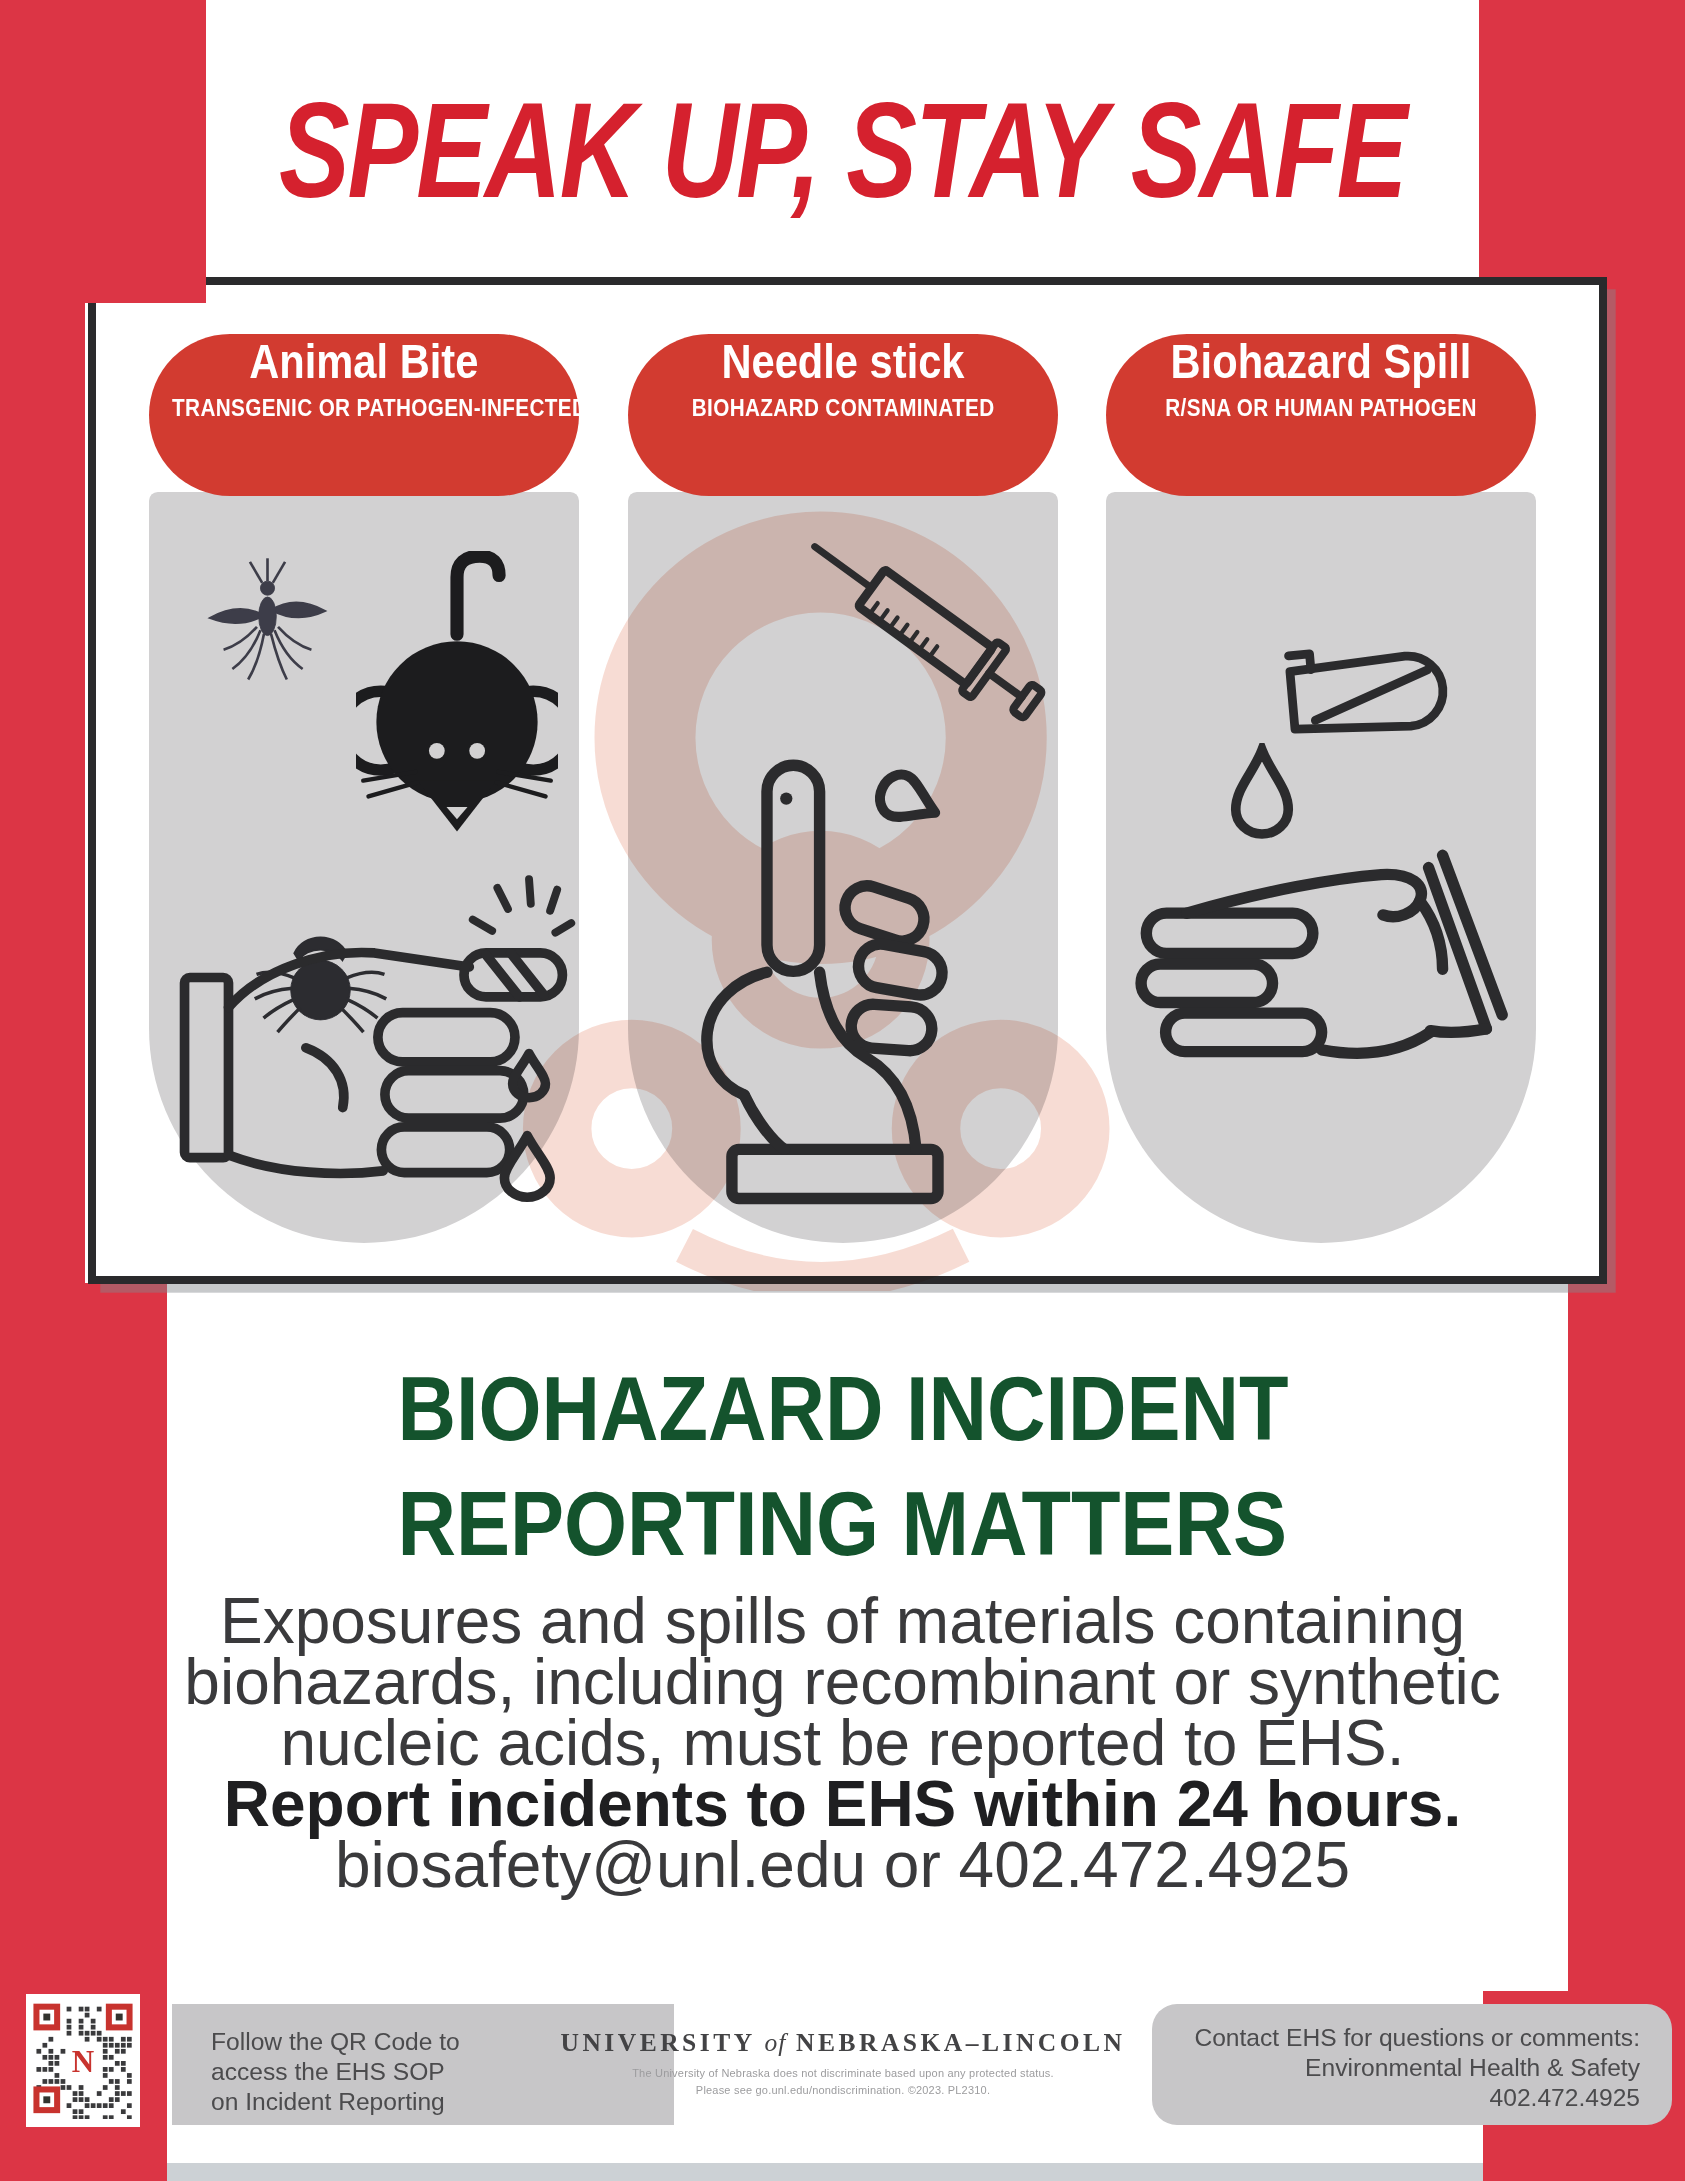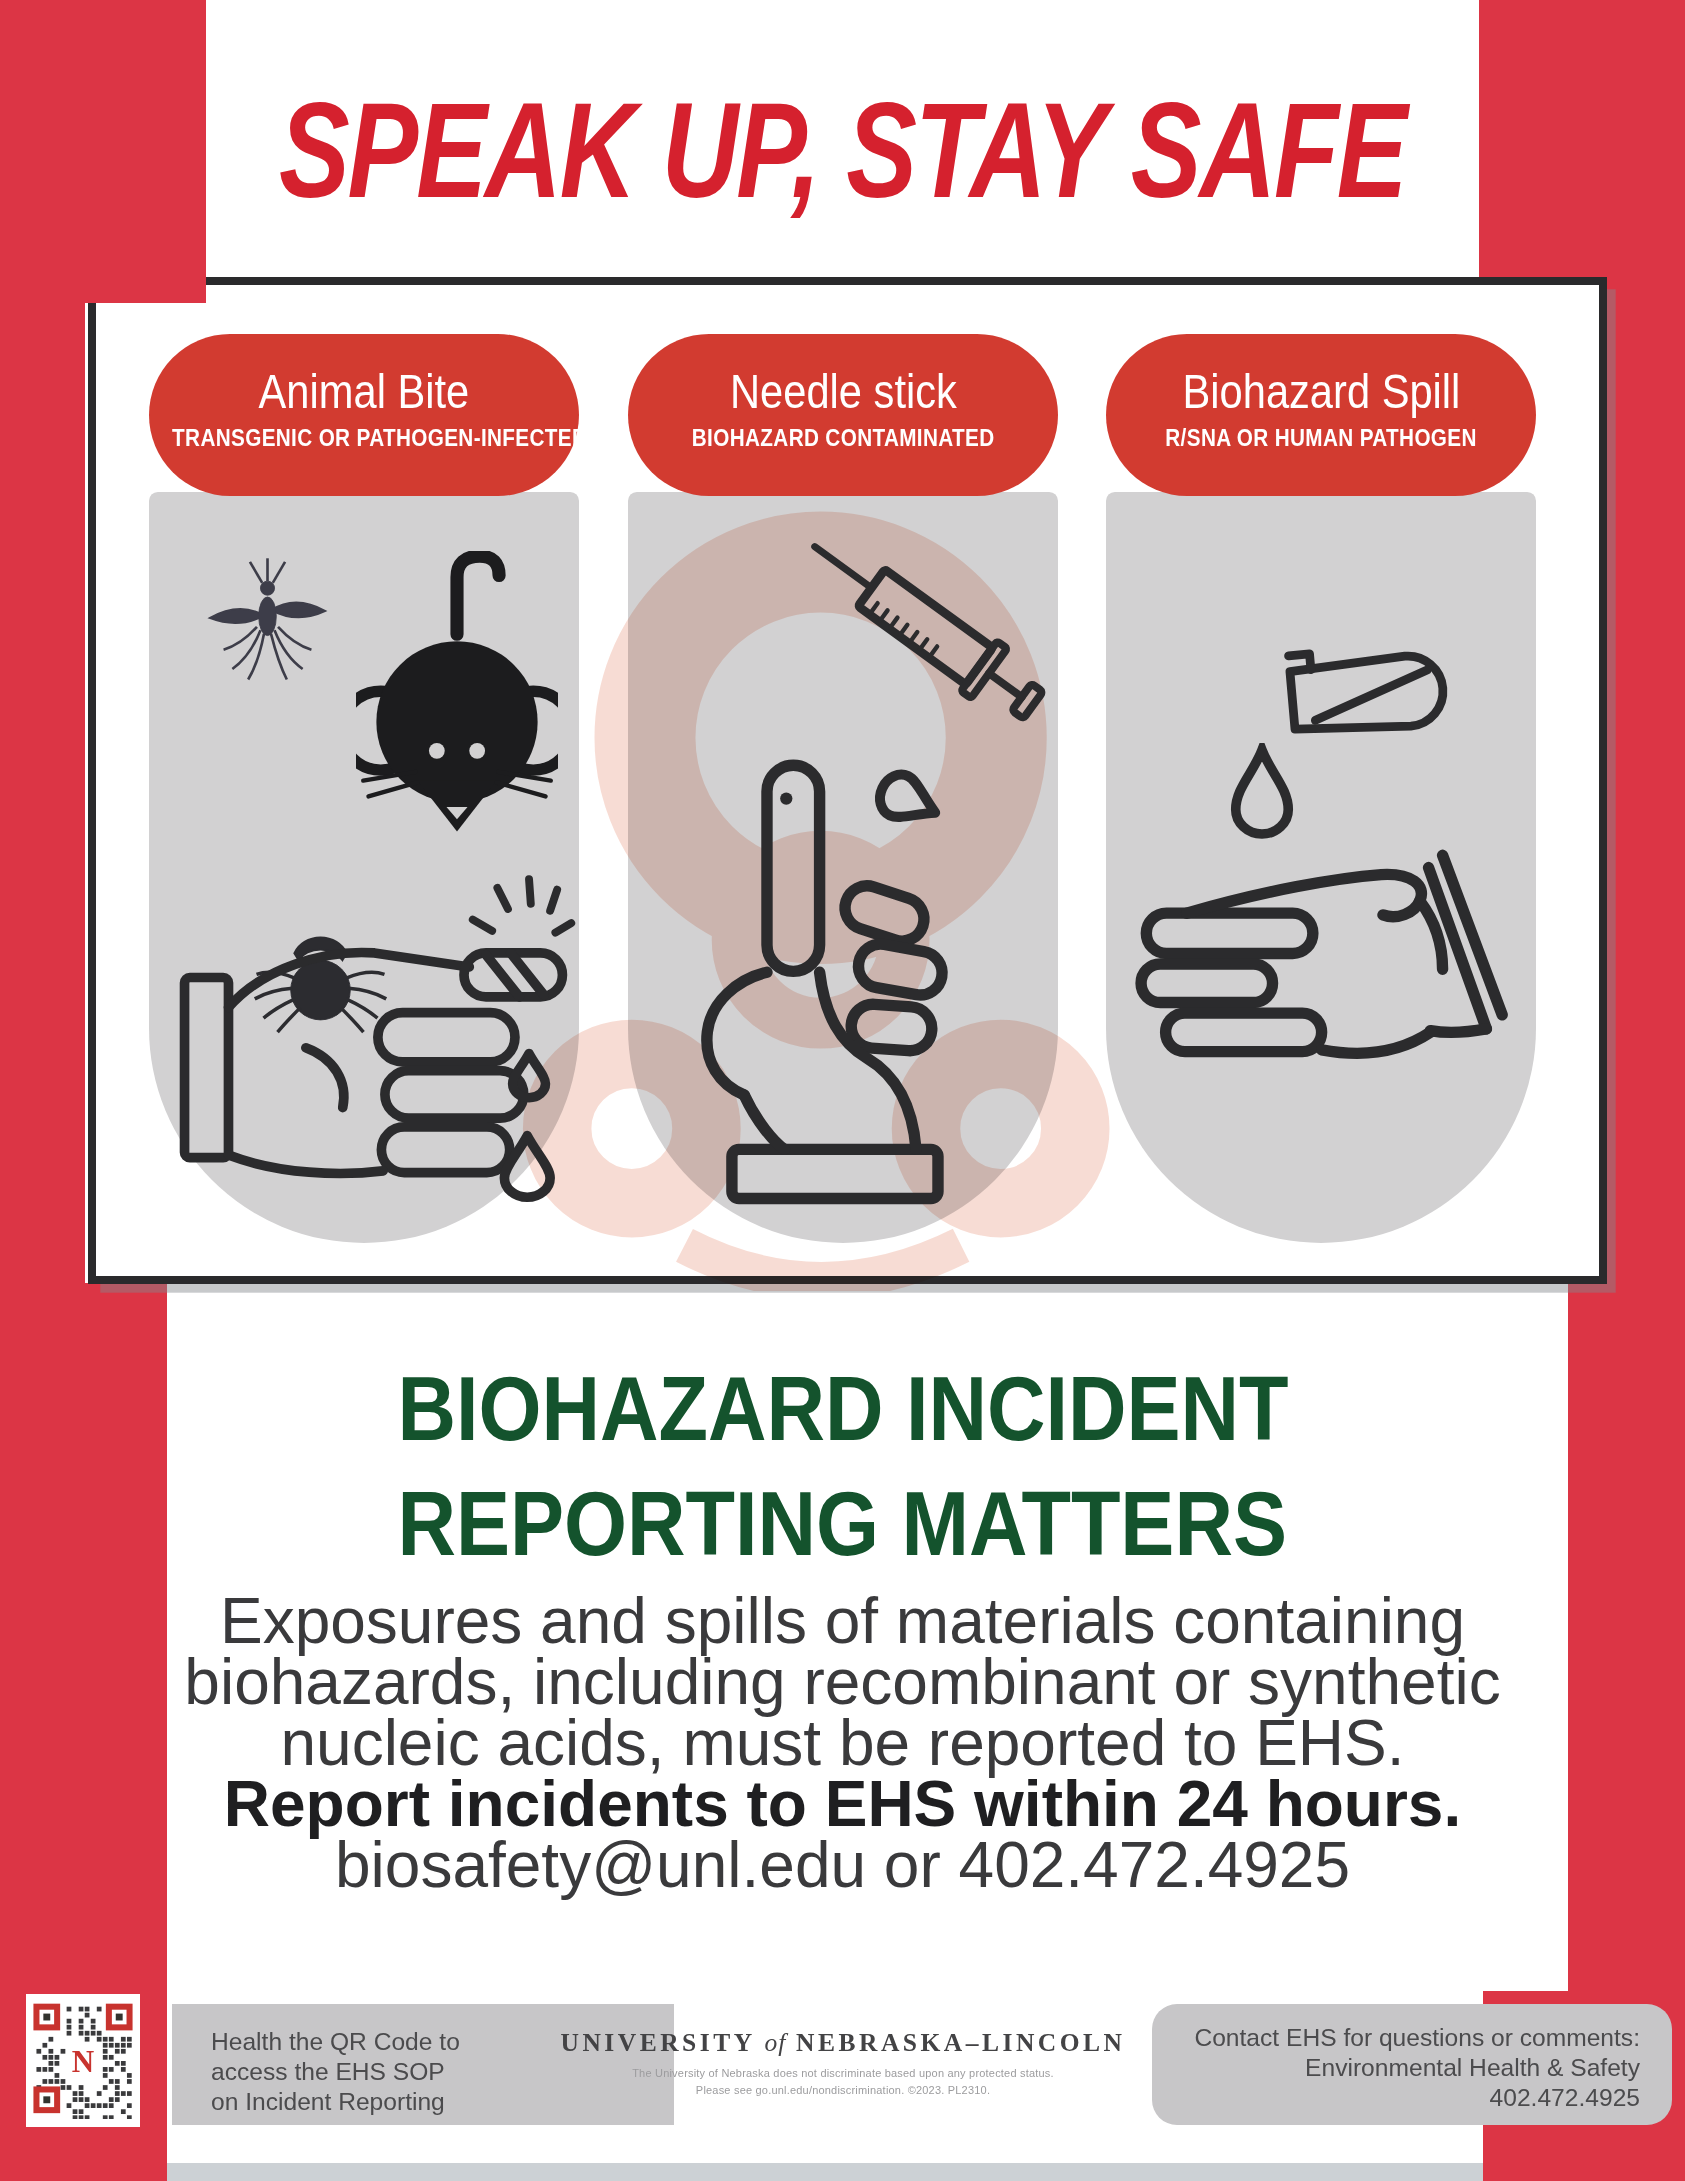--- a/index.html
+++ b/index.html
@@ -27,21 +27,21 @@
          box-shadow:10.5px 10.5px 0 -1.8px rgba(130,135,140,.45);}
   .card-bg{background:#D2D1D2;border-radius:8.8px 8.8px 215px 215px;z-index:3;}
   .cardbg-1{left:149px;top:492px;width:430px;height:751px;}
   .cardbg-2{left:628px;top:492px;width:430px;height:751px;}
   .cardbg-3{left:1106px;top:492px;width:430px;height:751px;}
   .watermark{left:421px;top:325px;width:808px;height:966px;z-index:4;mix-blend-mode:multiply;opacity:.62;}
   .pill{background:#D23B30;border-radius:83px;z-index:5;color:#ffffff;text-align:center;}
   .pill-1{left:149px;top:334px;width:430px;height:162px;}
   .pill-2{left:628px;top:334px;width:430px;height:162px;}
   .pill-3{left:1106px;top:334px;width:430px;height:162px;}
-  .pill-title{margin-top:30px;font-size:49px;font-weight:normal;line-height:54px;}
+  .pill-title{font-size:49px;font-weight:bold;line-height:54px;}
   .pill-title .sqz{display:inline-block;transform:scaleX(.85);transform-origin:center;white-space:nowrap;}
   .pill-sub{margin-top:7px;font-size:23px;font-weight:bold;letter-spacing:0.4px;}
   .pill-sub .sqz{display:inline-block;transform:scaleX(.9);transform-origin:center;white-space:nowrap;}
   .icon{z-index:5;}
   
   .heading{left:0;top:1352px;width:1685px;text-align:center;z-index:2;color:#14532d;
            font-weight:bold;font-size:90px;line-height:115px;}
   .heading .sqz{display:inline-block;transform:scaleX(.9);transform-origin:center;white-space:nowrap;}
   .bodytext{left:0;top:1591px;width:1685px;text-align:center;z-index:2;color:#3A3A3C;
             font-size:64px;line-height:61px;}
@@ -375,21 +375,21 @@
           <rect x="12" y="108" width="8" height="8" fill="#33342F"></rect>
           <rect x="40" y="48" width="36" height="40" fill="#fff"></rect>
           <text x="58" y="80" text-anchor="middle" font-family="Liberation Serif, DejaVu Serif, serif" font-size="36" font-weight="bold" fill="#C8332E">N</text>
         </g>
       </svg>
     </div>
   </div>
 
   <div class="abs banner banner-left">
     <div class="txt">
-      <div>Health the QR Code to</div>
+      <div>Follow the QR Code to</div>
       <div>access the EHS SOP</div>
       <div>on Incident Reporting</div>
     </div>
   </div>
 
   <div class="abs uni">
     <span>UNIVERSITY</span>
     <span class="of">of</span>
     <span>NEBRASKA–LINCOLN</span>
   </div>

